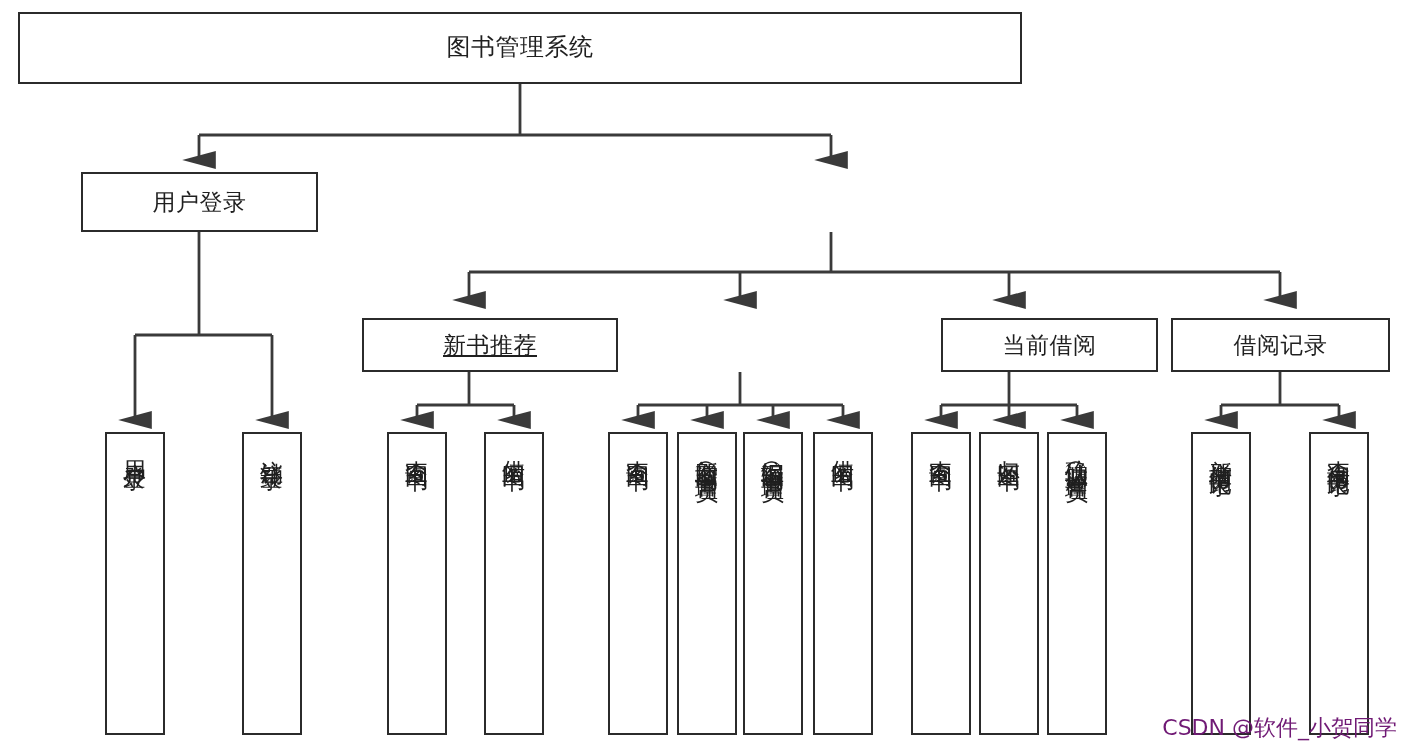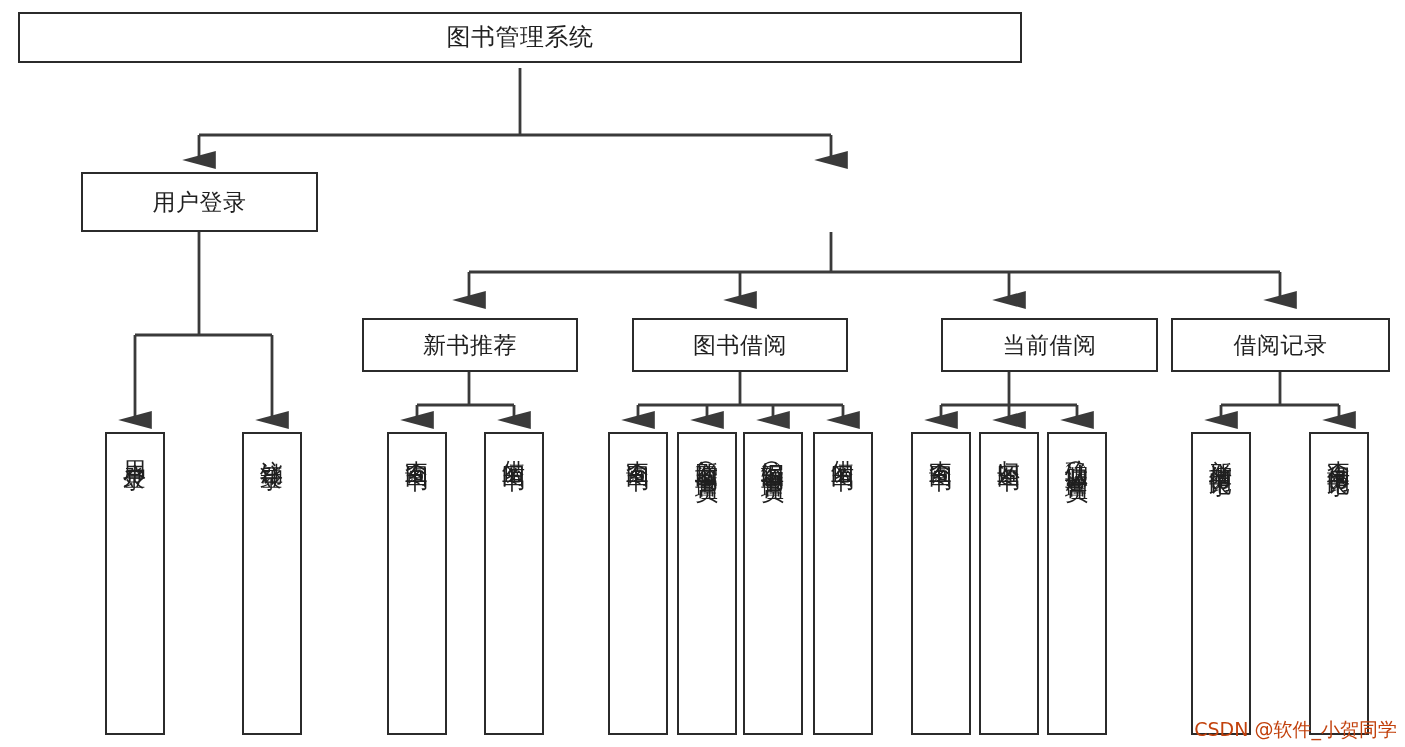--- a/index.html
+++ b/index.html
@@ -67,22 +67,22 @@
     white-space: nowrap;
     max-height: 295px;
   }
   .node.vert.tall-text .node-label {
     max-height: 300px;
   }
   .watermark {
     position: absolute;
     right: 8px;
     bottom: 4px;
-    font-size: 19px;
-    color: #c2410c;
+    font-size: 22px;
+    color: #701a75;
     white-space: nowrap;
     z-index: 3;
     font-family: "DejaVu Sans", "Liberation Sans", sans-serif;
   }
 </style>
 </head>
 <body>
 
 <div id="diagram-root">
 
@@ -129,36 +129,33 @@
       <path d="M1009,405 L1009,420" marker-end="url(#arrowhead)"></path>
       <path d="M1077,405 L1077,420" marker-end="url(#arrowhead)"></path>
 
       <path d="M1280,372 L1280,405"></path>
       <path d="M1221,405 L1339,405"></path>
       <path d="M1221,405 L1221,420" marker-end="url(#arrowhead)"></path>
       <path d="M1339,405 L1339,420" marker-end="url(#arrowhead)"></path>
     </g>
   </svg>
 
-  <div class="node horiz root" style="left:18px; top:12px; width:1004px; height:51px;">
+  <div class="node horiz root" style="left:18px; top:12px; width:1004px; height:72px;">
     <span class="node-label">图书管理系统</span>
   </div>
 
   <div class="node horiz" style="left:81px; top:172px; width:237px; height:60px;">
     <span class="node-label">用户登录</span>
   </div>
 
 
-  <div class="node horiz" style="left:362px; top:318px; width:216px; height:54px;">
+  <div class="node horiz" style="left:362px; top:318px; width:256px; height:54px;text-decoration:underline;">
     <span class="node-label">新书推荐</span>
   </div>
 
-  <div class="node horiz" style="left:632px; top:318px; width:216px; height:54px;">
-    <span class="node-label">图书借阅</span>
-  </div>
 
   <div class="node horiz" style="left:901px; top:318px; width:217px; height:54px;margin-left:40px;">
     <span class="node-label">当前借阅</span>
   </div>
 
   <div class="node horiz" style="left:1171px; top:318px; width:219px; height:54px;justify-content:center;">
     <span class="node-label">借阅记录</span>
   </div>
 
   <div class="node vert" style="left:105px; top:432px; width:60px; height:303px;">

